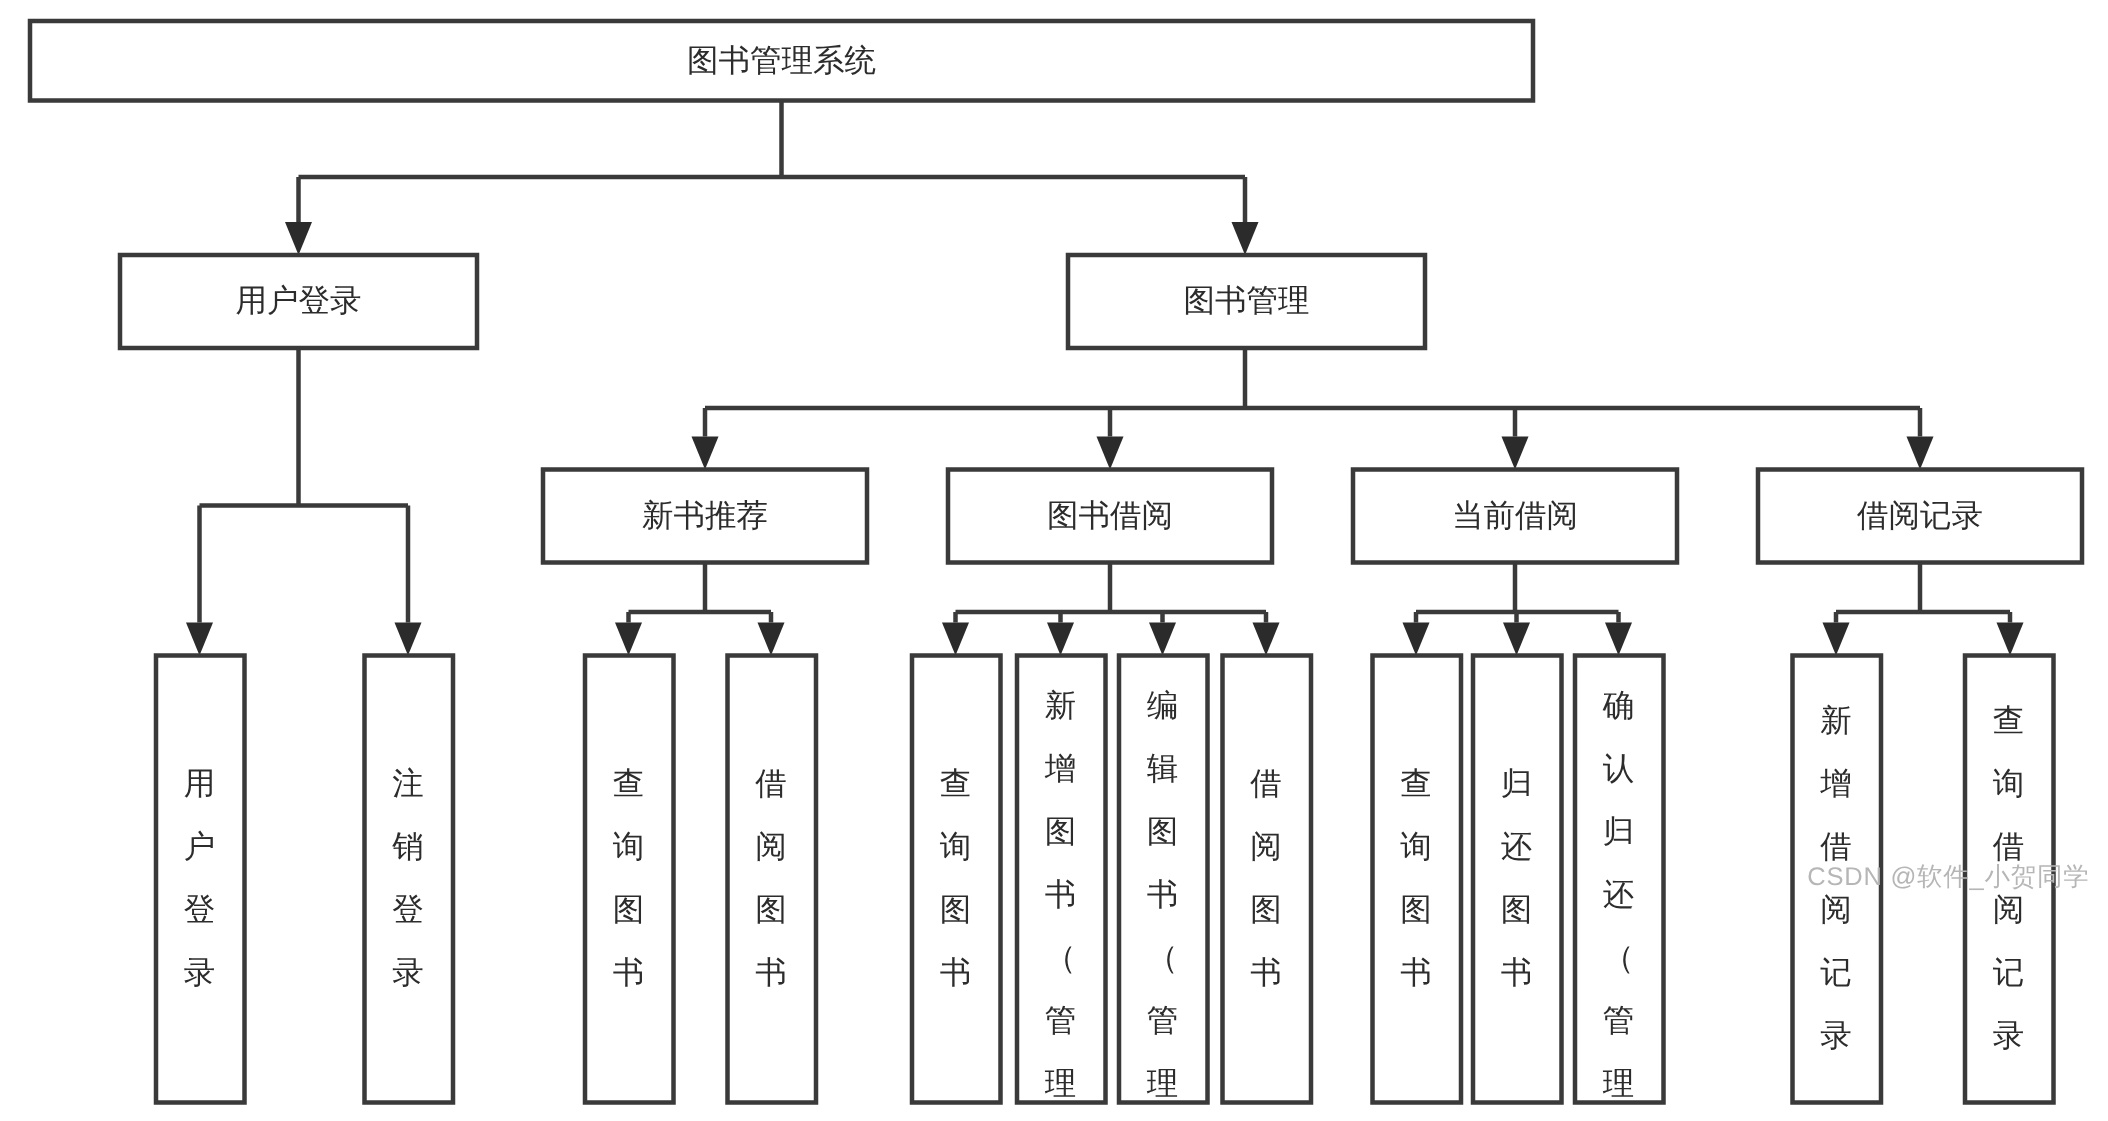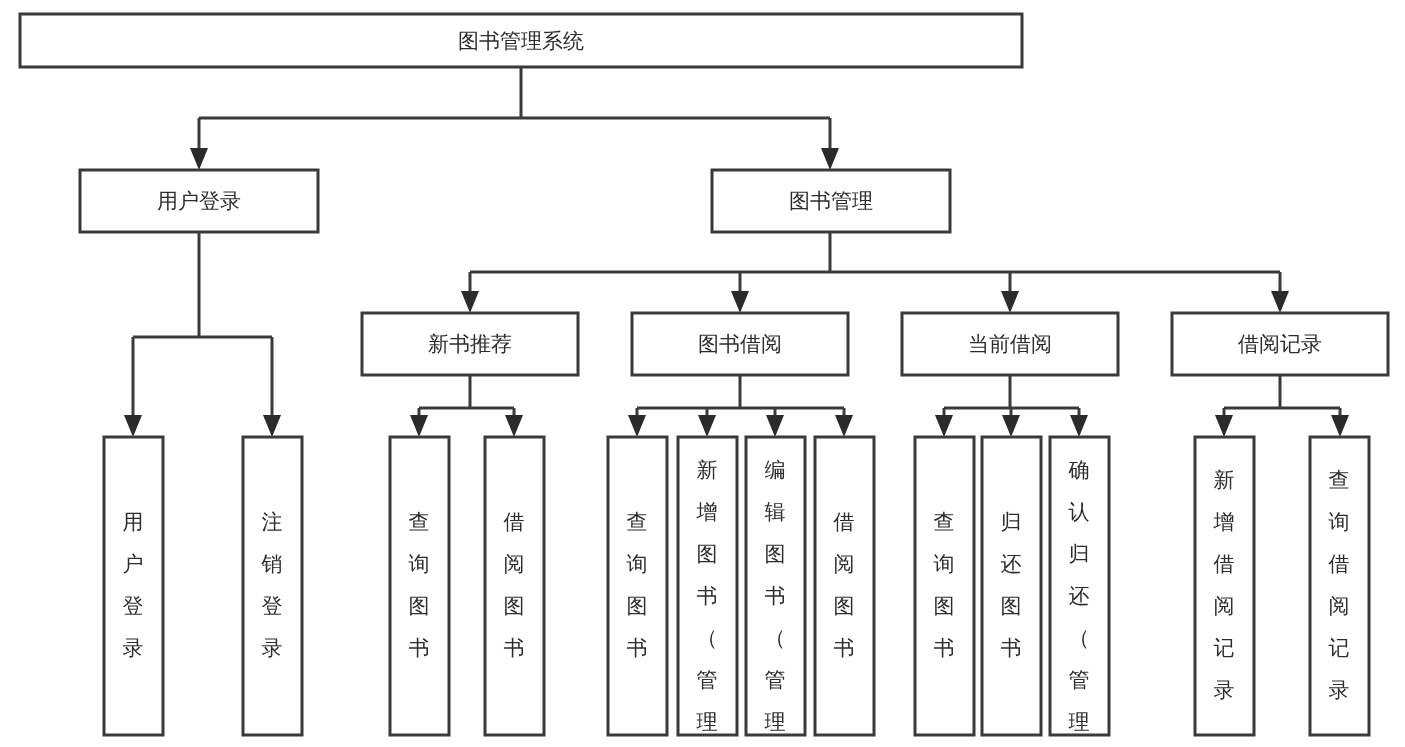--- a/index.html
+++ b/index.html
@@ -228,13 +228,14 @@
     <g>
       <rect class="node-box" x="1195" y="437" width="59" height="298"></rect>
       <text class="node-label-v" x="1224" y="437"><tspan x="1224" y="481">新</tspan><tspan x="1224" y="523">增</tspan><tspan x="1224" y="565">借</tspan><tspan x="1224" y="607">阅</tspan><tspan x="1224" y="649">记</tspan><tspan x="1224" y="691">录</tspan></text>
     </g>
     <g>
       <rect class="node-box" x="1310" y="437" width="59" height="298"></rect>
       <text class="node-label-v" x="1339" y="437"><tspan x="1339" y="481">查</tspan><tspan x="1339" y="523">询</tspan><tspan x="1339" y="565">借</tspan><tspan x="1339" y="607">阅</tspan><tspan x="1339" y="649">记</tspan><tspan x="1339" y="691">录</tspan></text>
     </g>
   </svg>
 
+  <div class="watermark">CSDN @软件_小贺同学</div>
 </div>
 
 </body></html>

